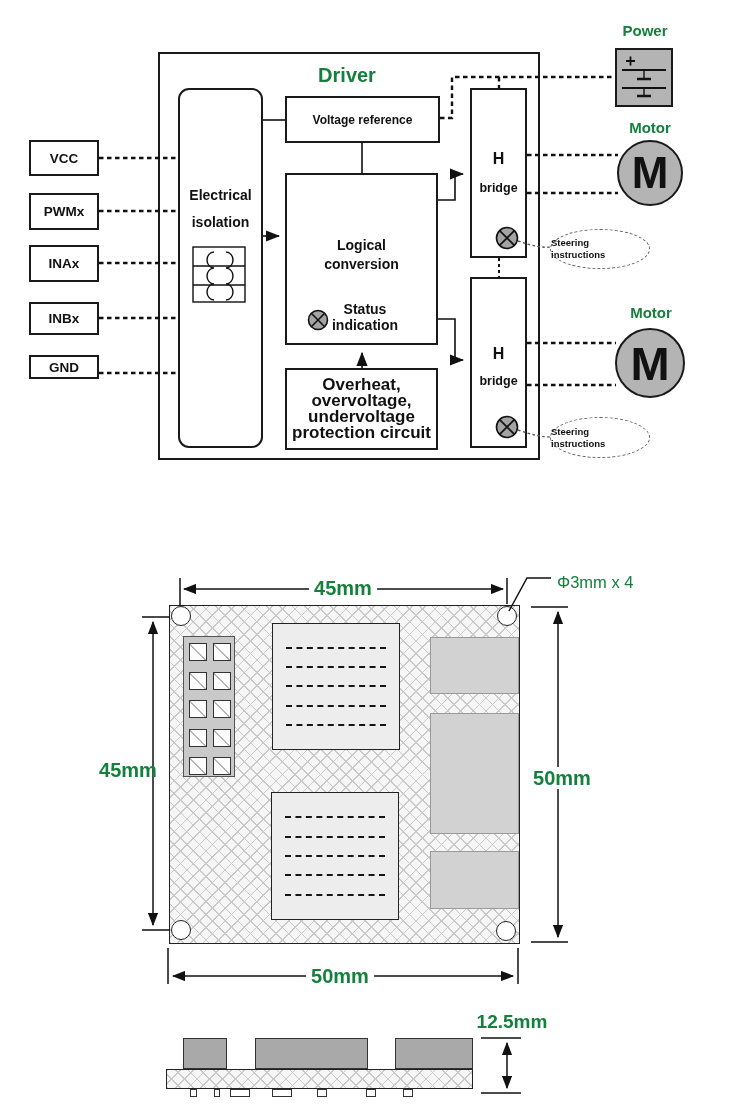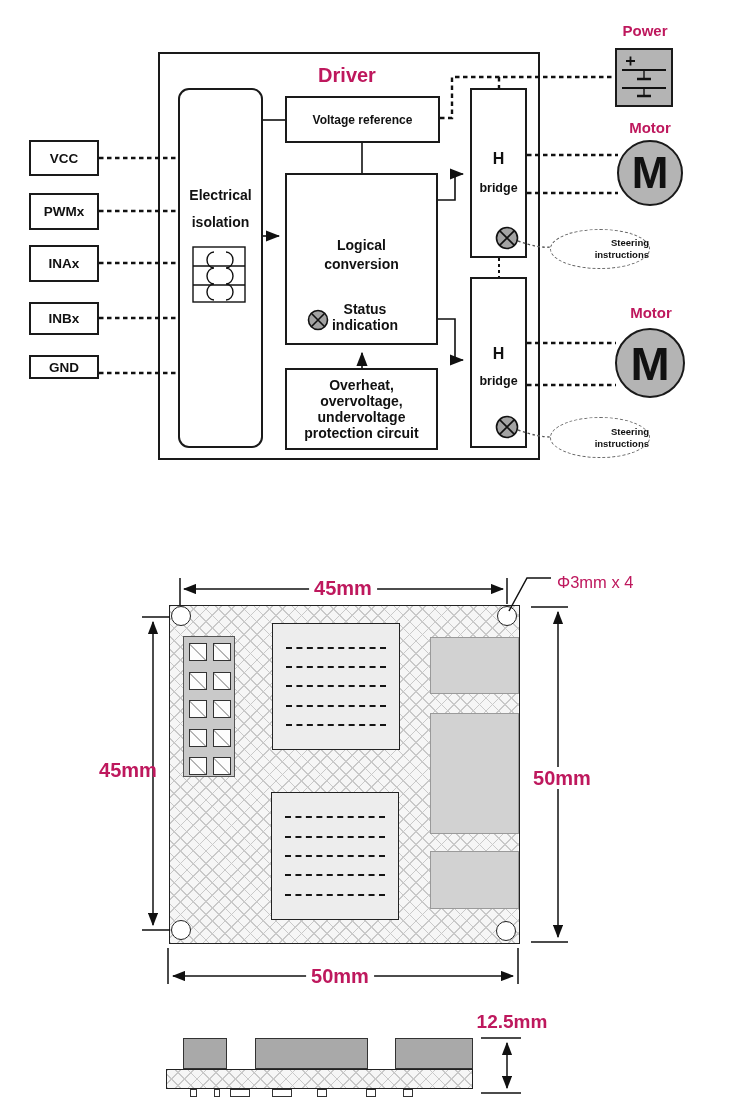--- a/index.html
+++ b/index.html
@@ -9,34 +9,34 @@
   }
   .abs{position:absolute;box-sizing:border-box;}
   .box{
     position:absolute;box-sizing:border-box;background:#fff;border:2px solid #1a1a1a;
     display:flex;align-items:center;justify-content:center;text-align:center;
     font-weight:bold;color:#111;
   }
   .noflex{display:block;}
   .pin-box{font-size:13.5px;}
   .lbl{
-    position:absolute;transform:translate(-50%,-50%);font-weight:bold;color:#be185d;
+    position:absolute;transform:translate(-50%,-50%);font-weight:bold;color:#15803d;
     white-space:nowrap;z-index:6;line-height:1.1;text-align:center;
   }
   .whitebg{background:#fff;padding:0 5px;}
   .hatch{
     background-color:#f6f6f6;
     background-image:
       repeating-linear-gradient(45deg,#c9c9c9 0 1.2px,transparent 1.2px 9px),
       repeating-linear-gradient(135deg,#c9c9c9 0 1.2px,transparent 1.2px 9px);
   }
   .svglayer{position:absolute;left:0;top:0;z-index:5;pointer-events:none;}
   .ellipse{
     position:absolute;box-sizing:border-box;border:1.5px dashed #666;border-radius:50%;
-    background:#fff;display:flex;flex-direction:column;align-items:flex-end;justify-content:center;
+    background:#fff;display:flex;flex-direction:column;align-items:flex-start;justify-content:center;
     font-weight:bold;font-size:9.5px;line-height:12px;z-index:2;text-align:center;
   }
   .icblock{
     position:absolute;box-sizing:border-box;background:#ededed;border:1.3px solid #222;
     display:flex;flex-direction:column;justify-content:space-evenly;padding:6px 13px;z-index:2;
   }
   .dline{border-top:2px dashed #151515;height:0;}
   .grayblock{position:absolute;box-sizing:border-box;background:#d2d2d2;border:1px solid #9a9a9a;z-index:2;}
   .hole{
     position:absolute;box-sizing:border-box;width:20px;height:20px;border-radius:50%;
@@ -94,21 +94,21 @@
 
   <div class="box noflex" style="left:285px;top:173px;width:153px;height:172px;">
     <span class="inner-label" style="top:62px;font-size:14px;">Logical</span>
     <span class="inner-label" style="top:81px;font-size:14px;">conversion</span>
   </div>
   <div class="abs" style="left:327px;top:302px;width:76px;text-align:center;font-weight:bold;font-size:14px;line-height:15.5px;z-index:6;">
     <span style="display:block;">Status</span>
     <span style="display:block;">indication</span>
   </div>
 
-  <div class="box" style="left:285px;top:368px;width:153px;height:82px;font-size:14px;line-height:16px;">
+  <div class="box" style="left:285px;top:368px;width:153px;height:82px;font-size:17px;line-height:16px;">
     <div>
       <span style="display:block;">Overheat,</span>
       <span style="display:block;">overvoltage,</span>
       <span style="display:block;">undervoltage</span>
       <span style="display:block;">protection circuit</span>
     </div>
   </div>
 
   <div class="box noflex" style="left:470px;top:88px;width:57px;height:170px;">
     <span class="inner-label" style="top:60px;font-size:16px;">H</span>

